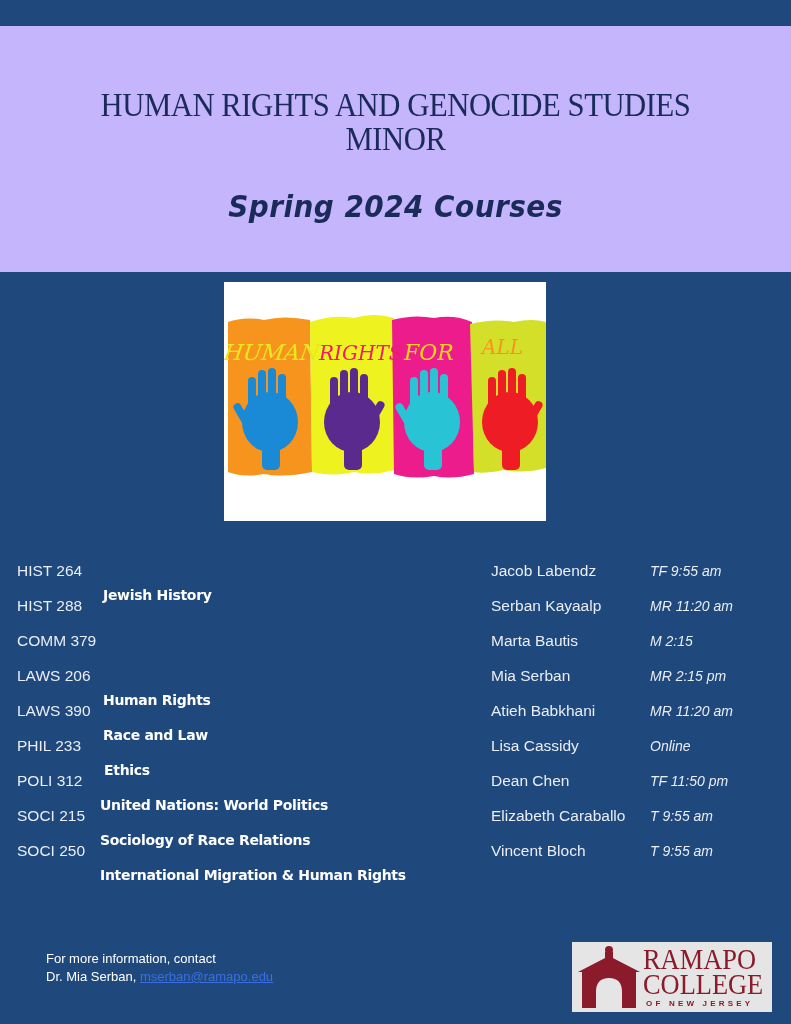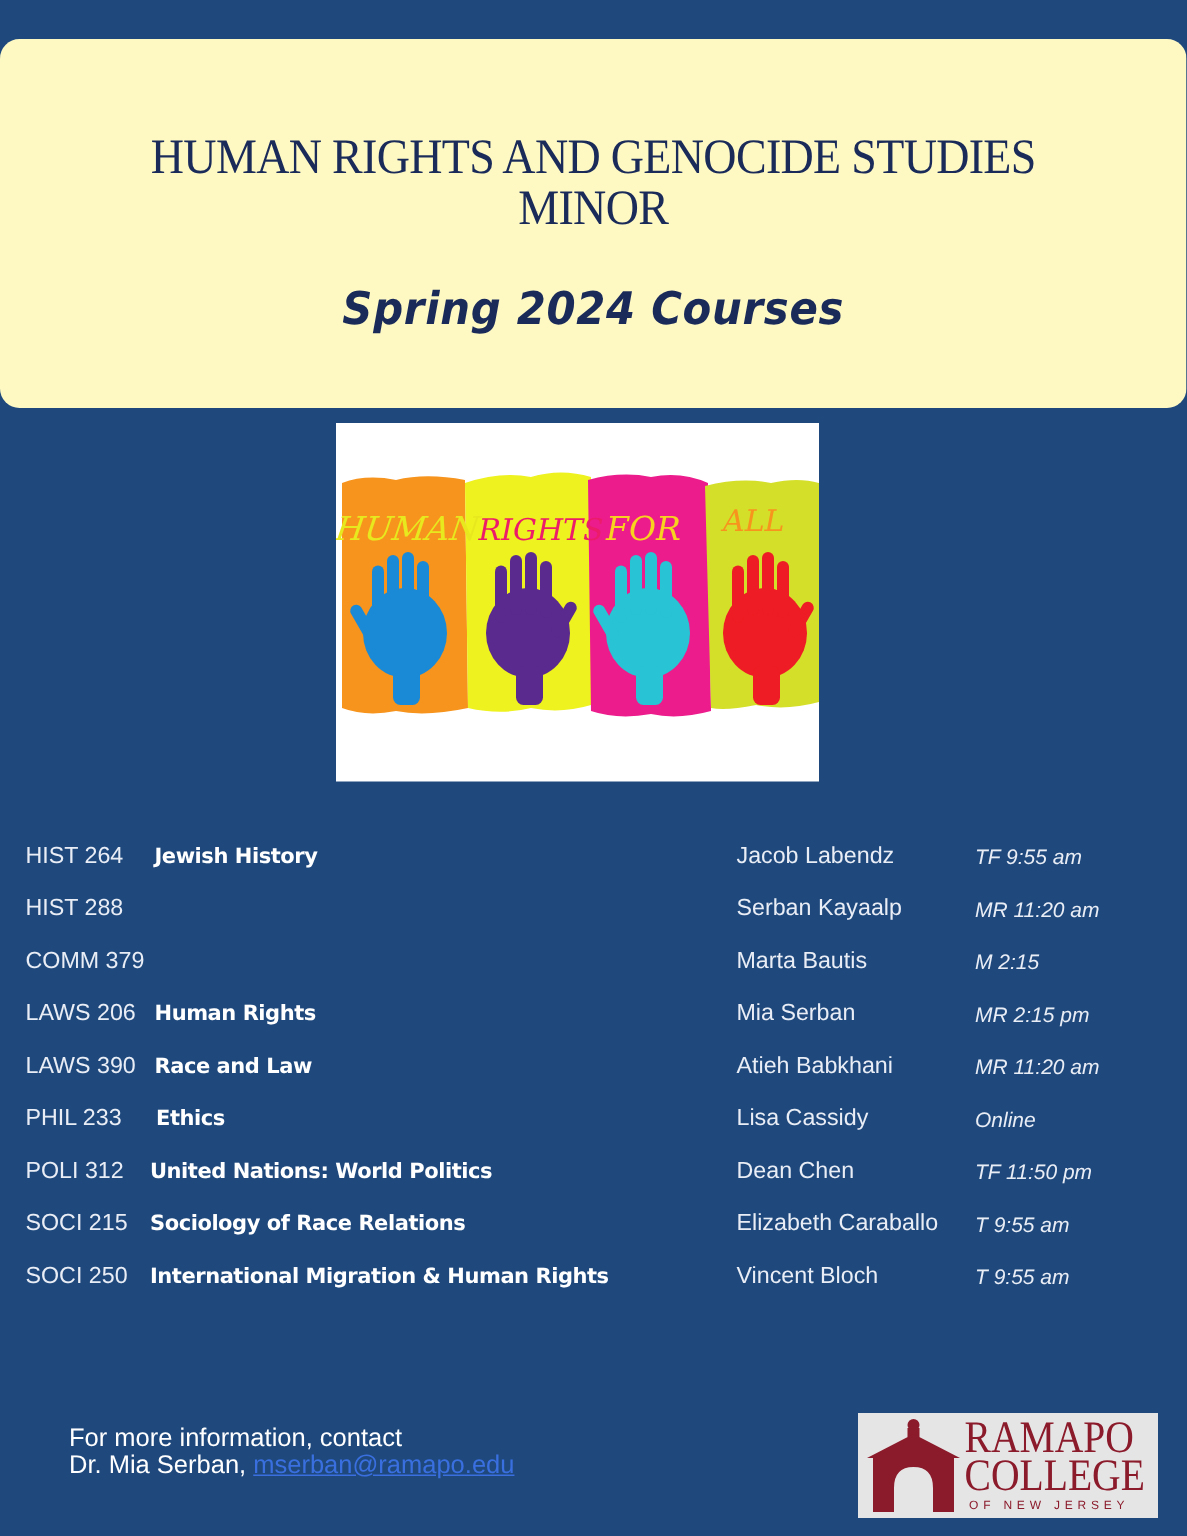--- a/index.html
+++ b/index.html
@@ -5,21 +5,21 @@
   html, body { margin: 0; padding: 0; }
   body {
     width: 791px; height: 1024px; overflow: hidden;
     background: #1f497d;
     font-family: "DejaVu Sans", sans-serif;
     position: relative;
   }
   .top-bar { position: absolute; left: 0; top: 0; width: 791px; height: 26px; background: #1f497d; }
   .header {
     position: absolute; left: 0; top: 26px; width: 791px; height: 246px;
-    background: #fef9c3; text-align: center; border-radius: 13px;
+    background: #c4b5fd; text-align: center;
   }
   .title {
     position: absolute; left: 0; width: 791px; top: 62px;
     font-family: "Liberation Serif", serif;
     font-size: 33px; line-height: 34px; color: #1a2b5a;
     letter-spacing: -0.5px; transform: scaleX(0.93);
   }
   .subtitle {
     position: absolute; left: 0; width: 791px; top: 163px;
     font-family: "DejaVu Sans", sans-serif; font-style: italic; font-weight: bold;
@@ -30,42 +30,42 @@
     position: absolute; left: 224px; top: 282px; width: 322px; height: 239px;
     background: #ffffff;
   }
   .hero svg { display: block; }
   .courses { position: absolute; left: 0; top: 556px; width: 791px; }
   .row {
     position: absolute; left: 0; width: 791px; height: 30px;
     color: #ffffff; font-size: 15px; line-height: 30px; white-space: nowrap;
   }
   .code { position: absolute; left: 17px; font-family: "Liberation Sans", sans-serif; font-size: 15.5px; color: #e9edf5; }
-  .cname { position: absolute; font-family: "DejaVu Sans", sans-serif; font-weight: bold; font-size: 14px; letter-spacing: -0.3px; }
+  .cname { position: absolute; font-family: "DejaVu Sans", sans-serif; font-weight: bold; font-size: 14px; letter-spacing: -0.3px; margin-top: 24px; }
   .instr { position: absolute; left: 491px; font-family: "Liberation Sans", sans-serif; font-size: 15.5px; color: #e9edf5; }
   .time { position: absolute; left: 650px; font-family: "Liberation Sans", sans-serif; font-style: italic; font-size: 14px; color: #e9edf5; }
   .contact {
     position: absolute; left: 46px; top: 950px;
-    font-family: "Liberation Sans", sans-serif; font-size: 17px; line-height: 18px;
+    font-family: "Liberation Sans", sans-serif; font-size: 13px; line-height: 18px;
     color: #ffffff;
   }
   .contact a { color: #3a6fe0; text-decoration: underline; }
   .logo {
     position: absolute; left: 572px; top: 942px; width: 200px; height: 70px;
     background: #e5e5e5;
   }
   .logo-text-1, .logo-text-2 {
     position: absolute; left: 71px; font-family: "Liberation Serif", serif;
     color: #8b1a2b; font-size: 30px; line-height: 30px; transform: scaleX(0.88); transform-origin: left;
   }
   .logo-text-1 { top: 2px; }
   .logo-text-2 { top: 27px; }
   .logo-text-3 {
     position: absolute; left: 74px; top: 57px; font-family: "Liberation Sans", sans-serif;
-    color: #8b1a2b; font-size: 8px; letter-spacing: 3.2px; font-weight: normal;
+    color: #8b1a2b; font-size: 8px; letter-spacing: 3.2px; font-weight: bold;
   }
 </style>
 </head>
 <body>
 
 <div class="top-bar"></div>
 
 <div class="header">
   <div class="title">
     <div>HUMAN RIGHTS AND GENOCIDE STUDIES</div>

